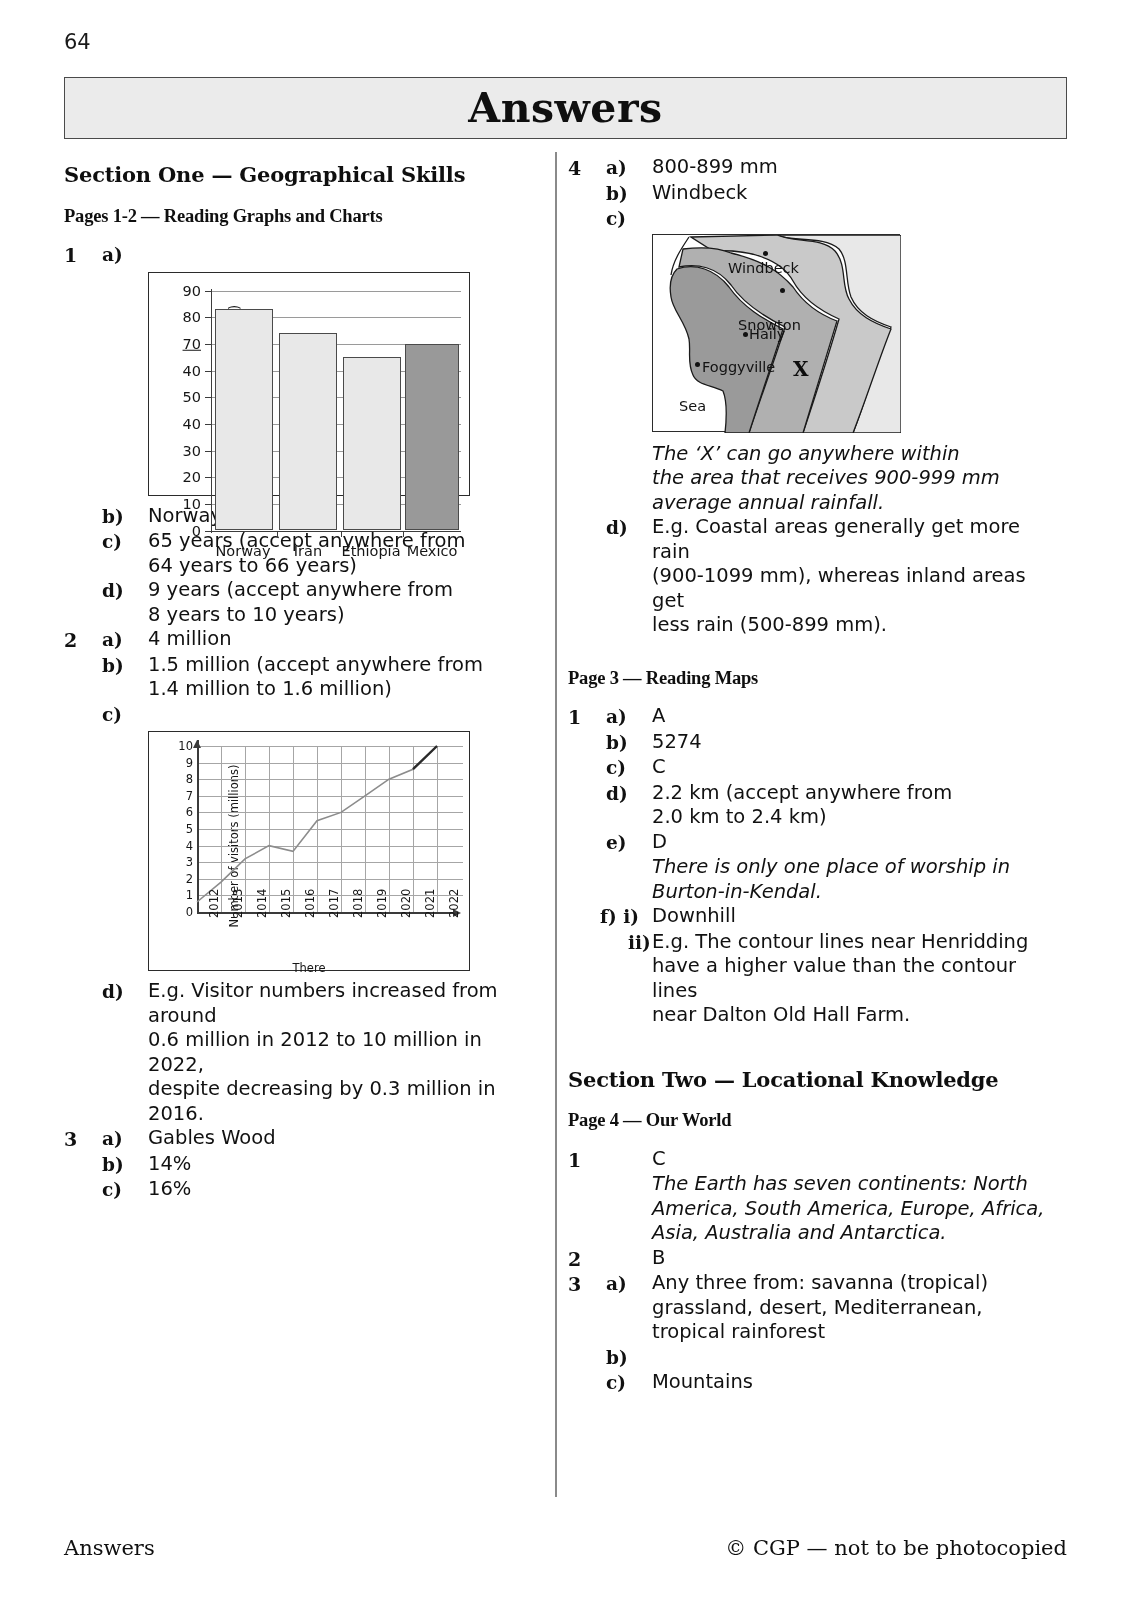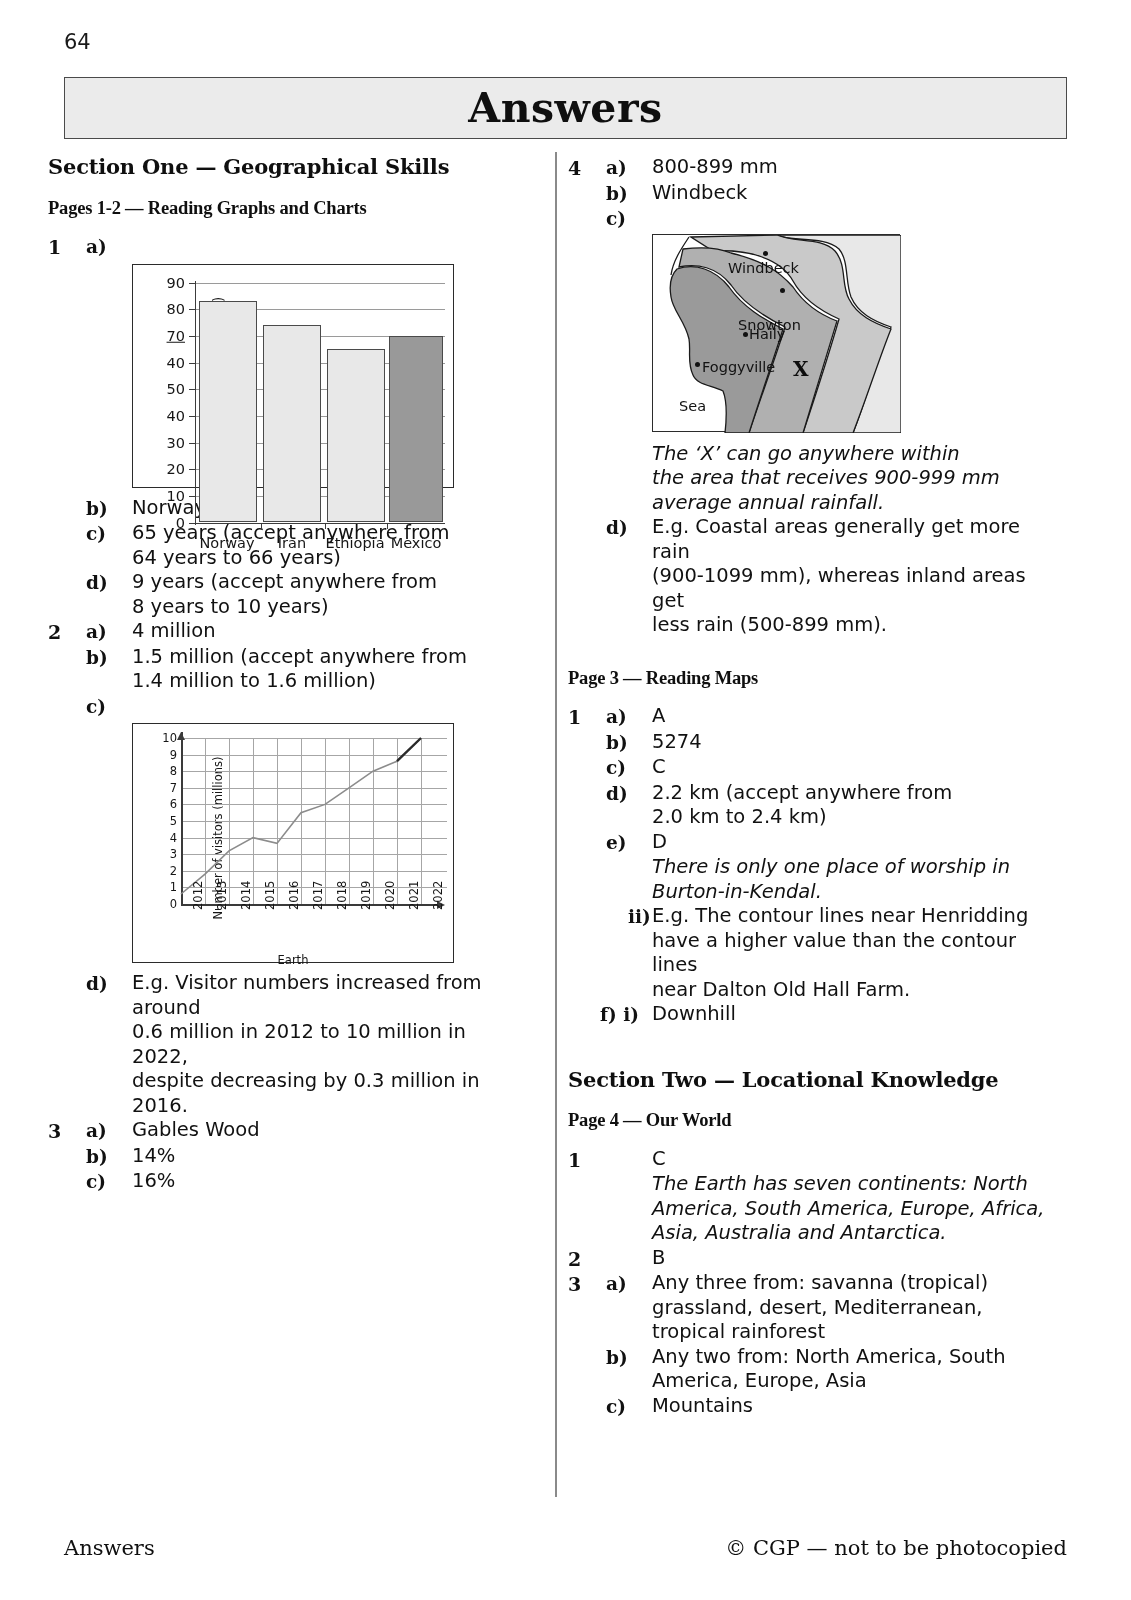--- a/index.html
+++ b/index.html
@@ -39,21 +39,21 @@
     position: absolute; left: 555px; top: 152px;
     width: 1.6px; height: 1345px;
     background: #8a8a8a;
   }
 
   .col {
     position: absolute; top: 155px;
     font-size: 19.5px;
     line-height: 24.5px;
   }
-  .col-left  { left: 48px;  width: 478px; }
+  .col-left  { left: 64px;  width: 478px; margin-top: 8px; }
   .col-right { left: 568px; width: 492px; }
 
   .sec-head {
     font-family: "DejaVu Serif", serif;
     font-weight: bold;
     font-size: 21px;
     color: #0f0f0f;
     margin: 0 0 16px 0;
     letter-spacing: -0.2px;
   }
@@ -342,21 +342,21 @@
         <div class="lc-xtick" style="left:101px; top:186px;">2014</div>
         <div class="lc-xtick" style="left:125px; top:186px;">2015</div>
         <div class="lc-xtick" style="left:149px; top:186px;">2016</div>
         <div class="lc-xtick" style="left:173px; top:186px;">2017</div>
         <div class="lc-xtick" style="left:197px; top:186px;">2018</div>
         <div class="lc-xtick" style="left:221px; top:186px;">2019</div>
         <div class="lc-xtick" style="left:245px; top:186px;">2020</div>
         <div class="lc-xtick" style="left:269px; top:186px;">2021</div>
         <div class="lc-xtick" style="left:293px; top:186px;">2022</div>
 
-        <div class="lc-xaxislabel" style="top:224px;">Earth</div>
+        <div class="lc-xaxislabel" style="top:224px;">There</div>
       </div>
     </div>
 
     <div class="arow">
       <div class="qnum"></div>
       <div class="part">d)</div>
       <div class="body">E.g. Visitor numbers increased from around
 0.6 million in 2012 to 10 million in 2022,
 despite decreasing by 0.3 million in 2016.</div>
     </div>
@@ -500,29 +500,29 @@
       <div class="body">D</div>
     </div>
     <div class="arow">
       <div class="qnum"></div>
       <div class="part"></div>
       <div class="body ital">There is only one place of worship in
 Burton-in-Kendal.</div>
     </div>
     <div class="arow">
       <div class="qnum"></div>
+      <div class="part fi" style="width:52px; flex:0 0 52px; margin-left:-6px;">f) i)</div>
+      <div class="body">Downhill</div>
+    </div>
+    <div class="arow">
+      <div class="qnum"></div>
       <div class="part" style="padding-left:22px;">ii)</div>
       <div class="body">E.g. The contour lines near Henridding
 have a higher value than the contour lines
 near Dalton Old Hall Farm.</div>
-    </div>
-    <div class="arow">
-      <div class="qnum"></div>
-      <div class="part fi" style="width:52px; flex:0 0 52px; margin-left:-6px;">f) i)</div>
-      <div class="body">Downhill</div>
     </div>
 
     <div class="sec-head gap-top">Section Two — Locational Knowledge</div>
     <div class="page-head">Page 4 — Our World</div>
 
     <div class="arow">
       <div class="qnum">1</div>
       <div class="part"></div>
       <div class="body">C</div>
     </div>
@@ -541,22 +541,20 @@
     <div class="arow">
       <div class="qnum">3</div>
       <div class="part">a)</div>
       <div class="body">Any three from: savanna (tropical)
 grassland, desert, Mediterranean,
 tropical rainforest</div>
     </div>
     <div class="arow">
       <div class="qnum"></div>
       <div class="part">b)</div>
-      <div class="body">Any two from: North America, South
-America, Europe, Asia</div>
     </div>
     <div class="arow">
       <div class="qnum"></div>
       <div class="part">c)</div>
       <div class="body">Mountains</div>
     </div>
 
   </div>
 
   <div class="footer">

